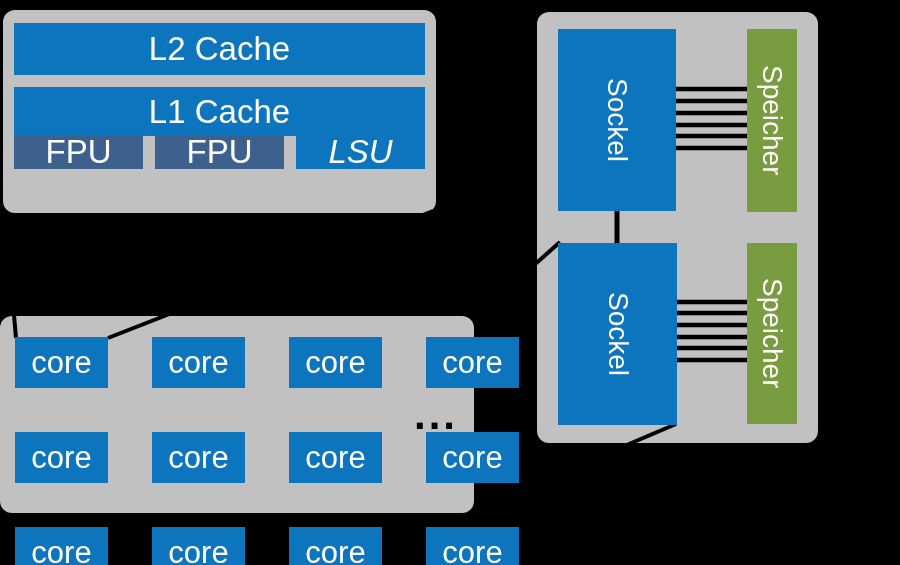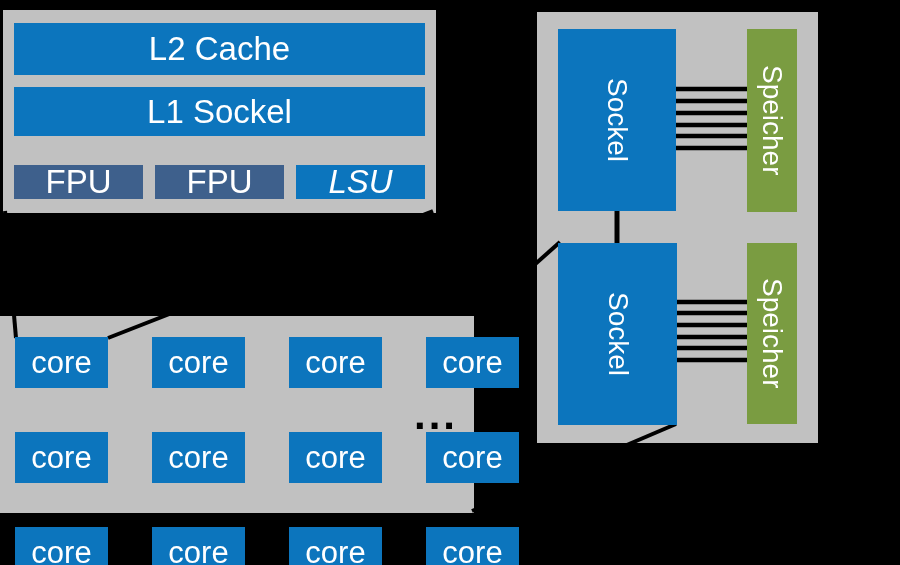--- a/index.html
+++ b/index.html
@@ -12,33 +12,33 @@
     --connector:#000000;
   }
   html,body{margin:0;padding:0;background:var(--background);}
   .stage{
     position:relative;width:900px;height:565px;overflow:hidden;
     background:var(--background);
     font-family:"Liberation Sans",sans-serif;
   }
   .connectors{position:absolute;left:0;top:0;width:900px;height:565px;z-index:1;pointer-events:none;}
   .connectors line{stroke:var(--connector);}
-  .panel{position:absolute;background:var(--panel);border-radius:0;}
+  .panel{position:absolute;background:var(--panel);border-radius:12px;}
   #core-detail-panel{left:3px;top:10px;width:433px;height:203px;}
   #processor-panel{left:0px;top:316px;width:474px;height:197px;}
   #node-panel{left:537px;top:12px;width:281px;height:431px;}
   .panel > *{position:absolute;z-index:2;}
   .block{
     display:flex;align-items:center;justify-content:center;
     background:var(--block-blue);color:var(--label-text);
   }
   .bar{left:11px;width:411px;font-size:33px;}
   #l2-bar{top:13px;height:52px;}
   #l1-bar{top:77px;height:49px;}
-  .units-row{left:11px;top:155px;width:411px;height:34px;display:flex;gap:12px;}
+  .units-row{left:11px;top:125px;width:411px;height:34px;display:flex;gap:12px;}
   .unit{flex:1;display:flex;align-items:center;justify-content:center;
         color:var(--label-text);font-size:33px;}
   .unit.steel{background:var(--block-steel);}
   .unit.green{background:var(--block-green);}
   .unit.blue{background:var(--block-blue);font-style:italic;}
   .cores-grid{
     left:15px;top:21px;display:grid;
     grid-template-columns:repeat(4,93px);grid-auto-rows:51px;
     column-gap:6px;row-gap:7px;gap:44px;
   }
@@ -87,21 +87,21 @@
     <line x1="672" y1="302" x2="750" y2="302" stroke-width="4.5"></line>
     <line x1="672" y1="313" x2="750" y2="313" stroke-width="4.5"></line>
     <line x1="672" y1="325" x2="750" y2="325" stroke-width="4.5"></line>
     <line x1="672" y1="337" x2="750" y2="337" stroke-width="4.5"></line>
     <line x1="672" y1="348" x2="750" y2="348" stroke-width="4.5"></line>
     <line x1="672" y1="360" x2="750" y2="360" stroke-width="4.5"></line>
   </svg>
 
   <div class="panel" id="core-detail-panel">
     <div class="block bar" id="l2-bar">L2 Cache</div>
-    <div class="block bar" id="l1-bar">L1 Sockel</div>
+    <div class="block bar" id="l1-bar">L1 Cache</div>
     <div class="units-row">
       <div class="unit steel">FPU</div>
       <div class="unit steel">FPU</div>
       <div class="unit blue">LSU</div>
     </div>
   </div>
 
   <div class="panel" id="processor-panel">
     <div class="cores-grid">
       <div class="core">core</div>

